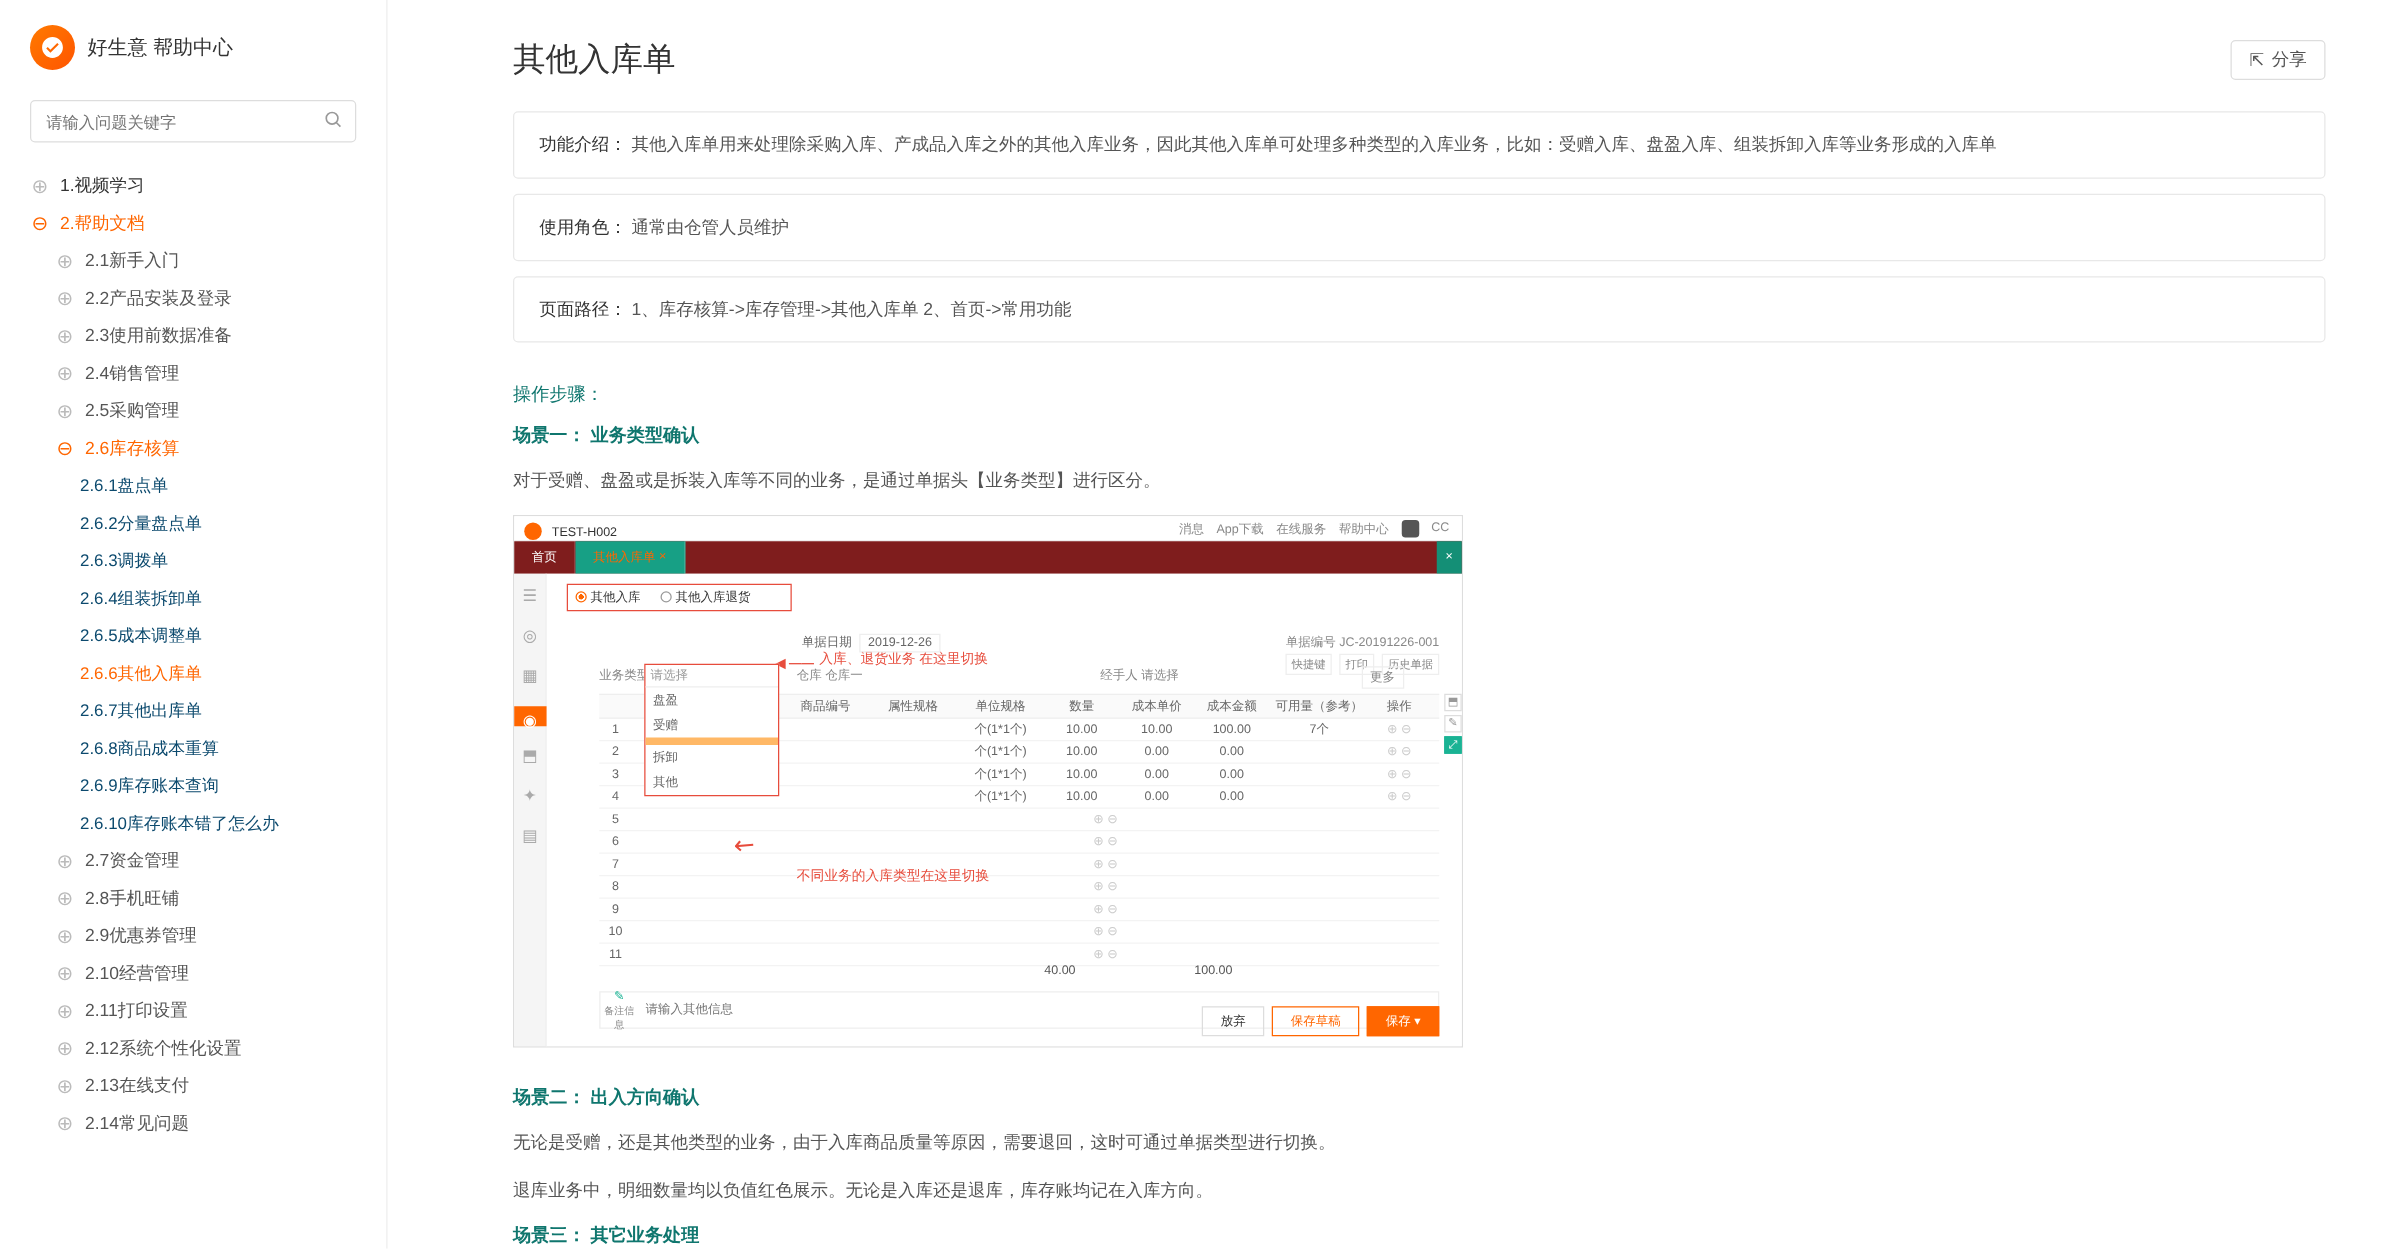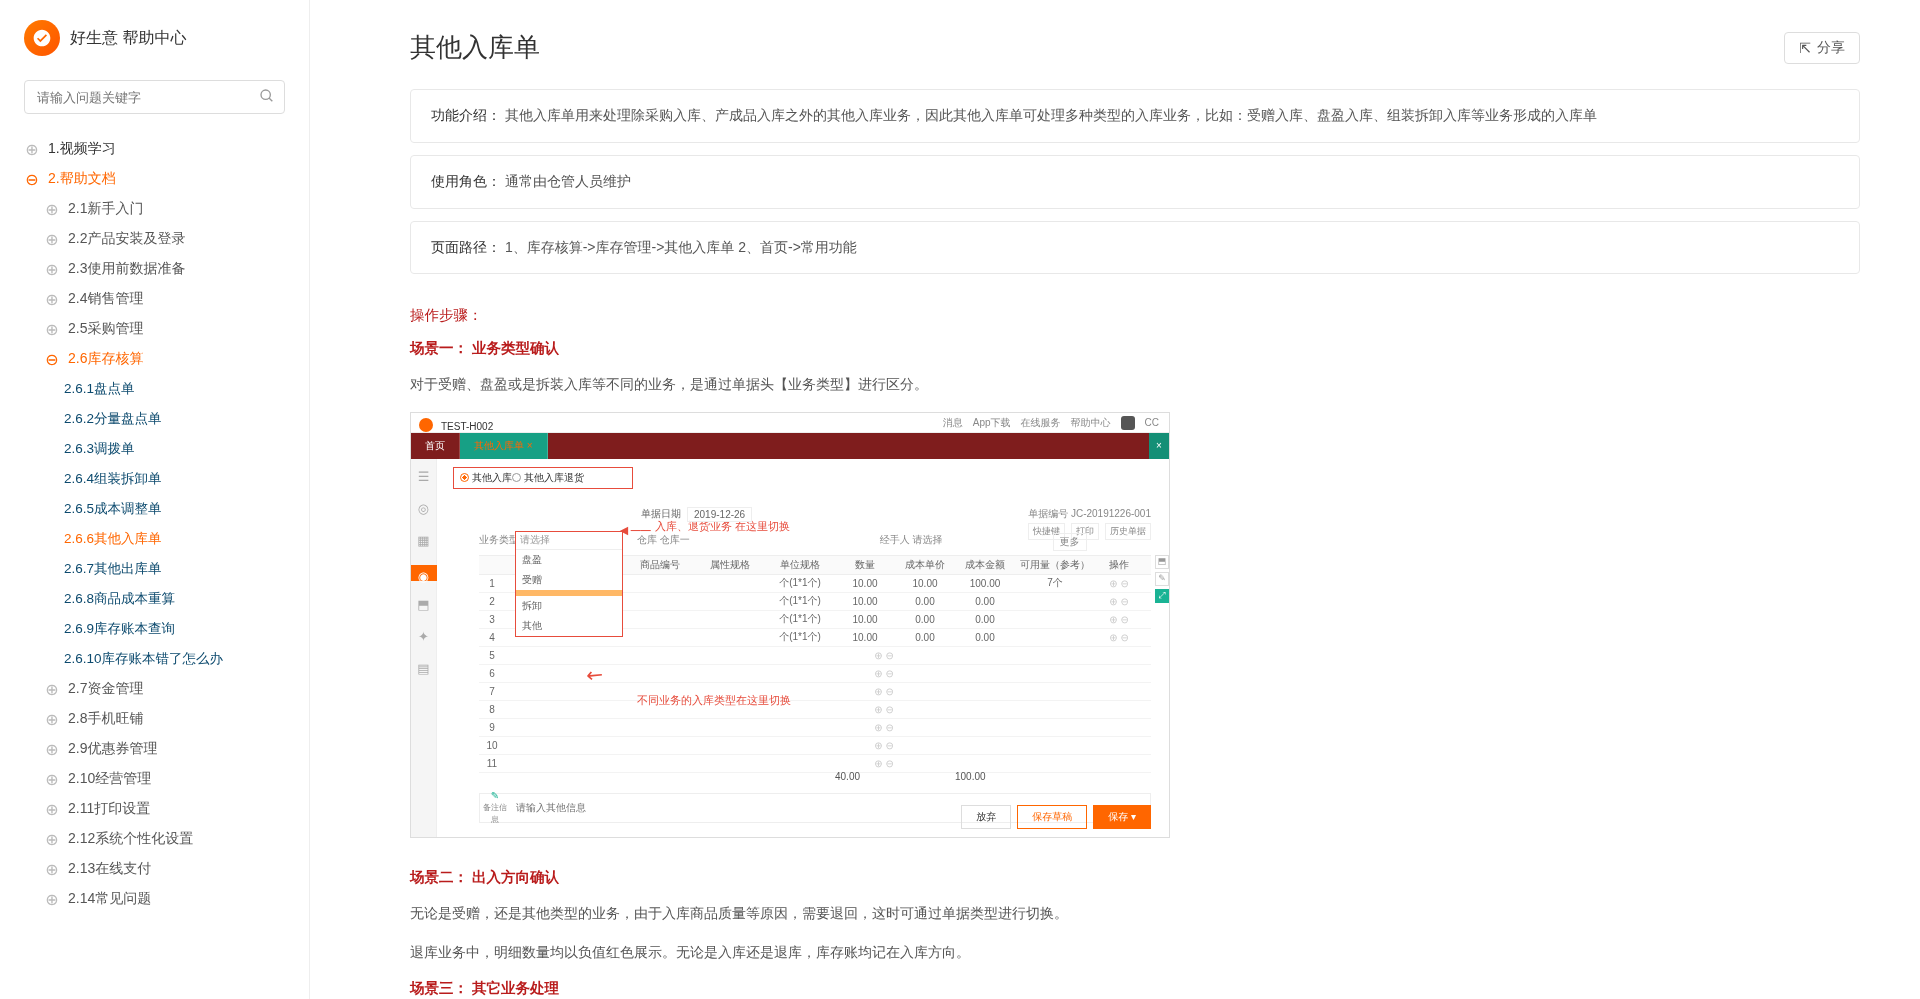--- a/index.html
+++ b/index.html
@@ -21,36 +21,36 @@
 .plus{color:#bbb}
 .minus{color:#ff6600}
 .active{color:#ff6600}
 .main{flex:1;padding:30px 60px 30px 100px;overflow-y:auto}
 .title-row{display:flex;align-items:center;justify-content:space-between;margin-bottom:24px}
 .page-title{font-size:26px;font-weight:400;color:#333}
 .share-btn{border:1px solid #ddd;border-radius:4px;padding:6px 14px;background:#fff;cursor:pointer;display:flex;align-items:center;gap:6px;font-size:14px;color:#555}
 .info-box{border:1px solid #e8e8e8;border-radius:4px;padding:14px 20px;margin-bottom:12px;font-size:14px;color:#555;line-height:1.7}
 .info-label{color:#333;font-weight:500}
 .content-block{padding-top:20px}
-.section-head{font-size:14.5px;color:#b91c1c;margin-bottom:14px}
+.section-head{font-size:14.5px;color:#0f766e;margin-bottom:14px}
 .section-label{font-weight:600}
 .para{font-size:14px;color:#555;margin-bottom:14px;line-height:1.8}
 .screenshot{width:760px;height:426px;border:1px solid #ddd;margin:8px 0 30px;position:relative;font-size:10px}
 .ss-top{height:20px;background:#fff;border-bottom:1px solid #eee;display:flex;align-items:flex-end;padding:0 8px;gap:8px}
 .ss-logo{width:14px;height:14px;border-radius:50%;background:#ff6600;flex-shrink:0}
 .ss-top-user{position:absolute;right:10px;top:3px;display:flex;gap:10px;align-items:center;color:#888}
 .ss-tabs{height:26px;background:#7f1d1d;display:flex;align-items:center;color:#fff}
 .ss-tab{padding:0 14px;height:100%;display:flex;align-items:center;border-right:1px solid rgba(255,255,255,0.2)}
 .ss-tab.active{background:#17a085}
 .ss-tab-close{position:absolute;right:0;top:20px;width:20px;height:26px;background:#148f76;display:flex;align-items:center;justify-content:center;color:#fff}
 .ss-sidebar{position:absolute;left:0;top:46px;width:26px;bottom:0;background:#f5f5f5;border-right:1px solid #eee;display:flex;flex-direction:column;align-items:center;gap:16px;padding-top:10px}
 .ss-sidebar-icon{width:16px;height:16px;color:#aaa;font-size:13px;text-align:center}
 .ss-sidebar-icon.active{background:#ff6600;color:#fff;width:26px;padding:4px 0}
 .ss-body{position:absolute;left:26px;right:0;top:46px;bottom:0;background:#fff;padding:8px 16px}
-.ss-typerow{display:flex;align-items:center;height:22px;border:1.5px solid #e74c3c;padding:0 6px;width:180px}
+.ss-typerow{display:flex;align-items:center;gap:16px;height:22px;border:1.5px solid #e74c3c;padding:0 6px;width:180px}
 .ss-radio{display:flex;align-items:center;gap:3px}
 .ss-dot{width:9px;height:9px;border:1px solid #999;border-radius:50%;display:inline-block}
 .ss-dot.on{border-color:#ff6600;background:radial-gradient(#ff6600 40%,#fff 45%)}
 .ss-anno1{position:absolute;left:218px;top:60px;color:#e74c3c;font-size:11px}
 .ss-arrow1{position:absolute;left:180px;top:63px;color:#e74c3c;font-size:14px}
 .ss-daterow{position:absolute;left:204px;top:48px;display:flex;gap:6px;color:#666}
 .ss-docnum{position:absolute;right:18px;top:48px;color:#888}
 .ss-toolbar{position:absolute;right:18px;top:64px;display:flex;gap:6px;align-items:center;color:#888}
 .ss-toolbar span{padding:1px 4px;border:1px solid #eee;font-size:9px}
 .ss-fieldrow{position:absolute;left:42px;top:74px;display:flex;align-items:center;gap:6px;color:#888}
@@ -291,21 +291,21 @@
             <div class="ss-dd-top">请选择</div>
             <div class="ss-dd-item">盘盈</div>
             <div class="ss-dd-item">受赠</div>
             <div class="ss-dd-item hl"></div>
             <div class="ss-dd-item">拆卸</div>
             <div class="ss-dd-item">其他</div>
           </div>
           <div class="ss-fieldrow2">
             <span><span>仓库</span> <span>仓库一</span></span>
             <span style="margin-left:160px"><span>经手人</span> <span>请选择</span></span>
-            <span style="margin-left:80px;border:1px solid #eee;padding:1px 6px">更多</span>
+            <span style="margin-left:116px;border:1px solid #eee;padding:1px 6px">更多</span>
           </div>
           <div class="ss-table">
             <div class="ss-th">
               <div class="c-idx"></div>
               <div class="c-prod">商品</div>
               <div class="c-code">商品编号</div>
               <div class="c-spec">属性规格</div>
               <div class="c-unit">单位规格</div>
               <div class="c-qty">数量</div>
               <div class="c-price">成本单价</div>

